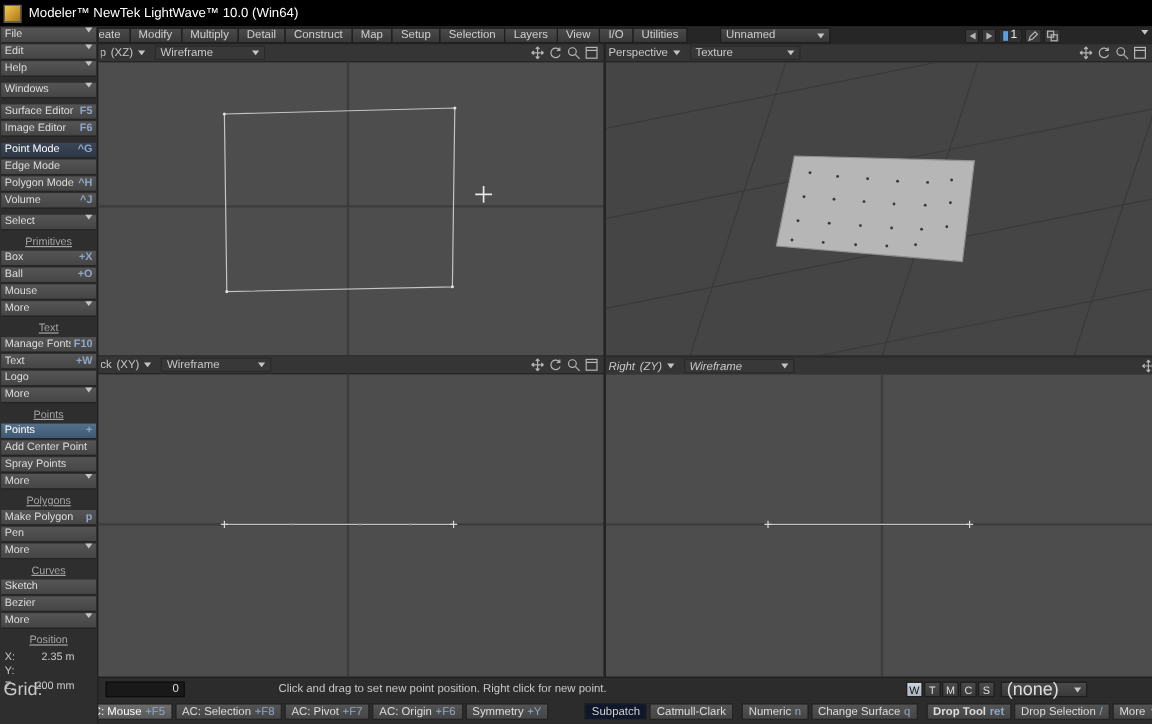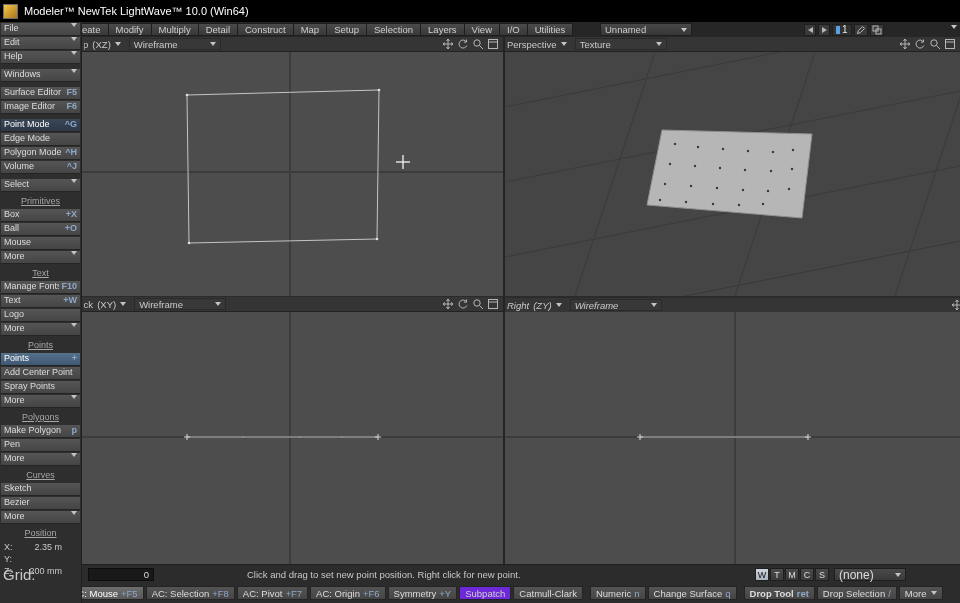--- a/index.html
+++ b/index.html
@@ -50,32 +50,32 @@
   .clip-back{margin-left:-12px;}
   .vmode{width:92px;height:12px;background:#383838;border:1px solid #2a2a2a;display:flex;align-items:center;justify-content:space-between;padding:0 4px;white-space:nowrap;}
   .vh-icons{display:flex;align-items:center;gap:3px;padding-right:2px;}
   .vicon{width:12px;height:12px;display:flex;align-items:center;justify-content:center;}
   .vp{position:absolute;overflow:hidden;}
   .vsep{position:absolute;left:503px;top:37px;width:2px;height:527px;background:#242424;}
 
   
   .statusrow{position:absolute;left:82px;top:564px;width:878px;height:20px;background:#2c2c2c;border-top:1px solid #1f1f1f;}
   .num-input{position:absolute;left:6px;top:3px;width:66px;height:13px;background:#191919;border:1px solid #0d0d0d;color:#ddd;text-align:right;padding:0 4px;font-size:9.5px;line-height:12px;}
-  .status-msg{position:absolute;left:165px;top:4px;color:#c8c8c8;font-size:9.5px;white-space:nowrap;}
+  .status-msg{position:absolute;left:150px;top:4px;color:#c8c8c8;font-size:9.5px;white-space:nowrap;}
   .vmaps{position:absolute;left:673px;top:3px;display:flex;gap:1px;}
   .vmap{width:14px;height:13px;background:linear-gradient(#4a4a4a,#3a3a3a);border:1px solid #1e1e1e;color:#ddd;display:flex;align-items:center;justify-content:center;font-size:9px;}
   .vmap.sel{background:linear-gradient(#cdd4dc,#aab4c0);color:#111;}
-  .vmap-dd{position:absolute;left:752px;top:3px;width:72px;height:13px;background:linear-gradient(#4a4a4a,#3a3a3a);border:1px solid #1e1e1e;display:flex;align-items:center;justify-content:space-between;padding:0 4px;font-size:12px;color:#ddd;}
+  .vmap-dd{position:absolute;left:752px;top:3px;width:72px;height:13px;background:linear-gradient(#4a4a4a,#3a3a3a);border:1px solid #1e1e1e;display:flex;align-items:center;justify-content:space-between;padding:0 4px;font-size:15px;color:#ddd;}
 
   
   .toolbar{position:absolute;left:82px;top:584px;width:878px;height:19px;background:#2c2c2c;display:flex;align-items:flex-start;padding-top:2px;gap:2px;overflow:hidden;}
   .tbtn{flex:0 0 auto;height:14px;background:linear-gradient(#545454,#454545);border:1px solid #242424;display:flex;align-items:center;gap:3px;padding:0 5px;color:#ddd;font-size:9.5px;white-space:nowrap;}
   .tbtn .sc{color:#8ea7c9;}
   .tbtn.sel{background:linear-gradient(#6e6e6e,#585858);color:#fff;margin-left:-17px;}
-  .tbtn.pressed{background:#6d28d9;color:#cfcfcf;}
+  .tbtn.pressed{background:#0f172a;color:#cfcfcf;margin-left:28px;}
   .tbtn .dd{margin-left:2px;}
 </style>
 </head>
 <body>
 
 <div class="titlebar">
   <span class="app-icon"></span>
   <span>Modeler™ NewTek LightWave™ 10.0 (Win64)</span>
 </div>
 

